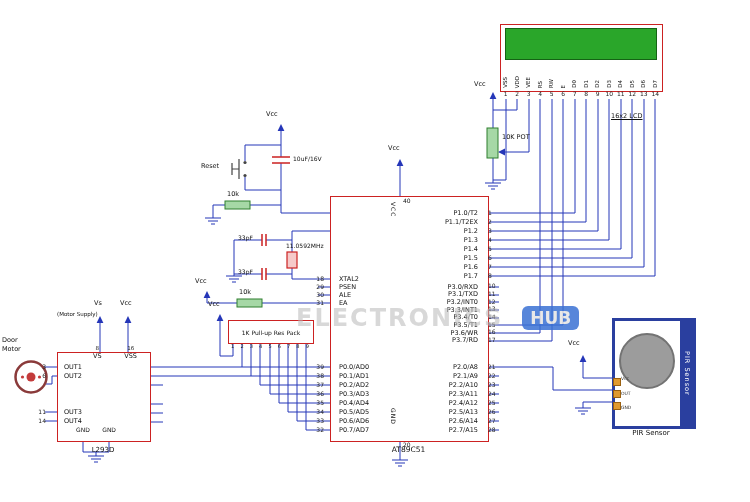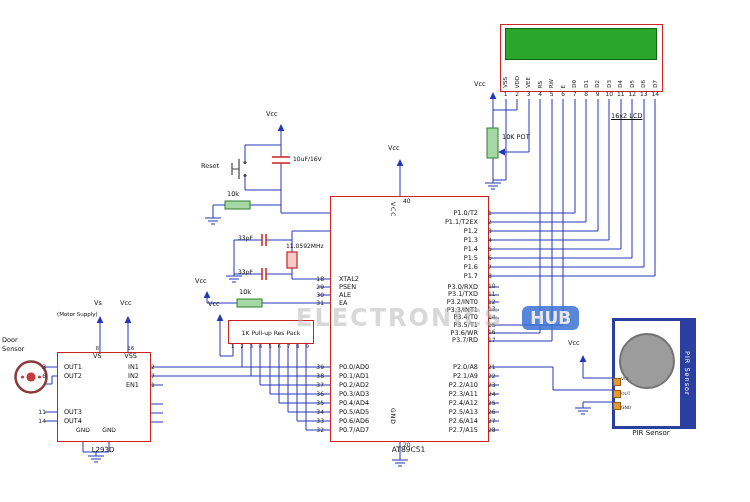--- a/index.html
+++ b/index.html
@@ -407,45 +407,30 @@
 
   <div class="prow" style="height:9px;">
       <span class="pnum" style="width:12px;">11</span>
       <span class="plab" style="padding-left:13px;">OUT3</span>
     </div>
       <div class="prow" style="height:9px;">
       <span class="pnum" style="width:12px;">14</span>
       <span class="plab" style="padding-left:13px;">OUT4</span>
     </div>
     </div>
-  <div class="pincol r" style="left:99px;top:362.5px;width:72px;">
-
-  <div class="prow" style="height:9px;">
-      <span class="plab" style="padding-right:6px;">IN1</span>
-      <span class="pnum" style="width:20px;">2</span>
-    </div>
-      <div class="prow" style="height:9px;">
-      <span class="plab" style="padding-right:6px;">IN2</span>
-      <span class="pnum" style="width:20px;">7</span>
-    </div>
-      <div class="prow" style="height:9px;">
-      <span class="plab" style="padding-right:6px;">EN1</span>
-      <span class="pnum" style="width:20px;">1</span>
-    </div>
-    </div>
   <div class="drv-bot">
 
   <span>GND</span>
       <span>GND</span>
     </div>
   <div class="lbl ctr" style="left:57px;top:446px;width:92px;font-size:7px;">L293D</div>
 
   <div class="lbl" style="left:2px;top:336px;line-height:9px;">
     <div>Door</div>
-    <div>Sensor</div>
+    <div>Motor</div>
   </div>
 
   <div class="comp pir-box">
     <div class="pir-strip">
       <span>PIR Sensor</span>
     </div>
     <div class="pir-dome"></div>
     <div class="pir-pad" style="top:57px;"></div>
     <div class="pir-pad" style="top:69px;"></div>
     <div class="pir-pad" style="top:81px;"></div>

